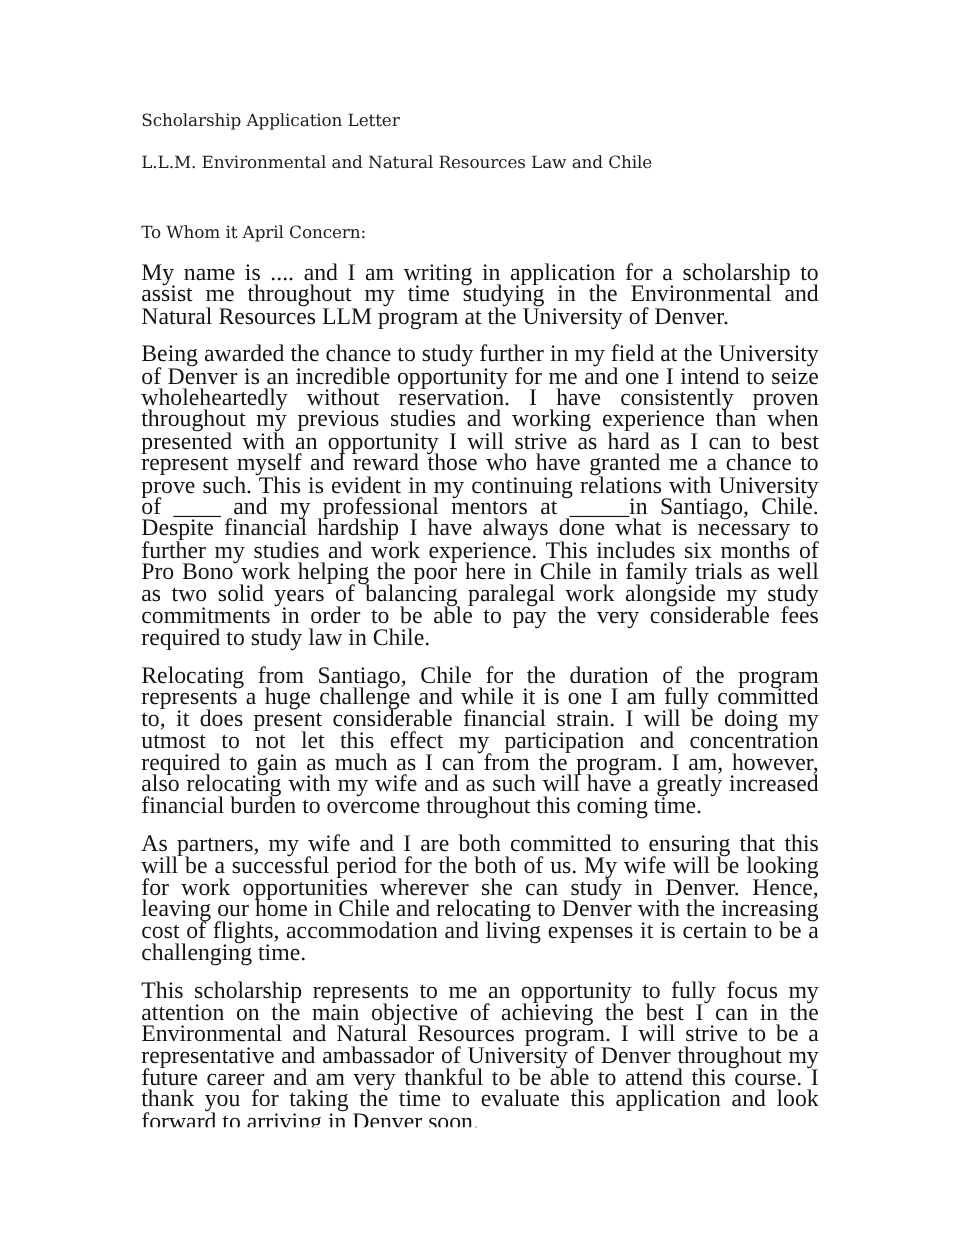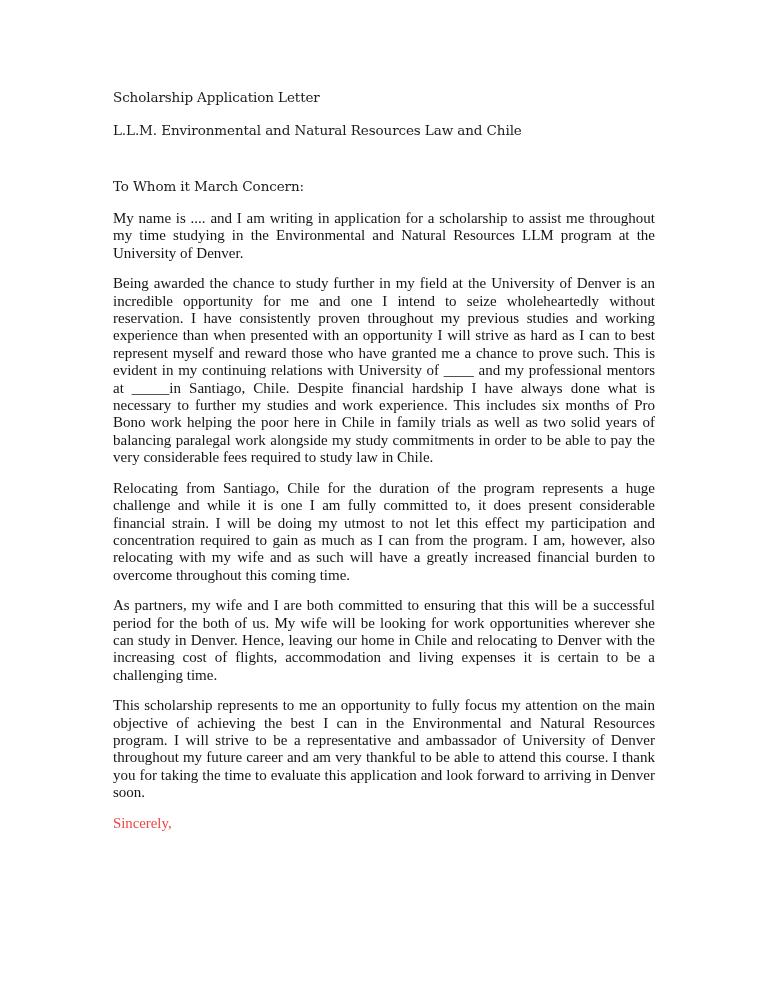--- a/index.html
+++ b/index.html
@@ -23,21 +23,21 @@
     line-height: 19px;
     color: #1c1c1c;
     margin: 0 0 14px 0;
   }
   .salutation {
     margin-top: 37px;
     margin-bottom: 14px;
   }
   .body-para {
     font-family: "Liberation Serif", serif;
-    font-size: 15px;
+    font-size: 19px;
     line-height: 17.4px;
     color: #141414;
     text-align: justify;
     margin: 0 0 13px 0;
   }
   .closing {
     font-family: Liberation Serif, serif;
     font-size: 14.8px;
     line-height: 17.4px;
     color: #ef4444;
@@ -46,21 +46,21 @@
   }
 </style>
 </head>
 <body>
 
 <div class="page">
   <p class="heading">Scholarship Application Letter</p>
 
   <p class="heading">L.L.M. Environmental and Natural Resources Law and Chile</p>
 
-  <p class="heading salutation">To Whom it March Concern:</p>
+  <p class="heading salutation">To Whom it April Concern:</p>
 
   <p class="body-para">My name is .... and I am writing in application for a scholarship to assist me throughout my time studying in the Environmental and Natural Resources LLM program at the University of Denver.</p>
 
   <p class="body-para">Being awarded the chance to study further in my field at the University of Denver is an incredible opportunity for me and one I intend to seize wholeheartedly without reservation. I have consistently proven throughout my previous studies and working experience than when presented with an opportunity I will strive as hard as I can to best represent myself and reward those who have granted me a chance to prove such. This is evident in my continuing relations with University of ____ and my professional mentors at _____in Santiago, Chile. Despite financial hardship I have always done what is necessary to further my studies and work experience. This includes six months of Pro Bono work helping the poor here in Chile in family trials as well as two solid years of balancing paralegal work alongside my study commitments in order to be able to pay the very considerable fees required to study law in Chile.</p>
 
   <p class="body-para">Relocating from Santiago, Chile for the duration of the program represents a huge challenge and while it is one I am fully committed to, it does present considerable financial strain. I will be doing my utmost to not let this effect my participation and concentration required to gain as much as I can from the program. I am, however, also relocating with my wife and as such will have a greatly increased financial burden to overcome throughout this coming time.</p>
 
   <p class="body-para">As partners, my wife and I are both committed to ensuring that this will be a successful period for the both of us. My wife will be looking for work opportunities wherever she can study in Denver. Hence, leaving our home in Chile and relocating to Denver with the increasing cost of flights, accommodation and living expenses it is certain to be a challenging time.</p>
 
   <p class="body-para">This scholarship represents to me an opportunity to fully focus my attention on the main objective of achieving the best I can in the Environmental and Natural Resources program. I will strive to be a representative and ambassador of University of Denver throughout my future career and am very thankful to be able to attend this course. I thank you for taking the time to evaluate this application and look forward to arriving in Denver soon.</p>

